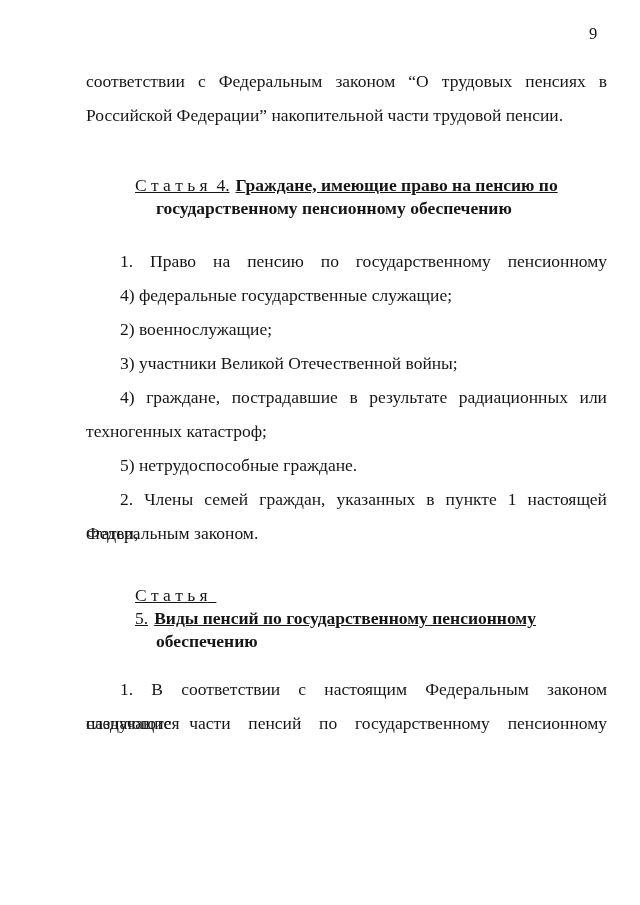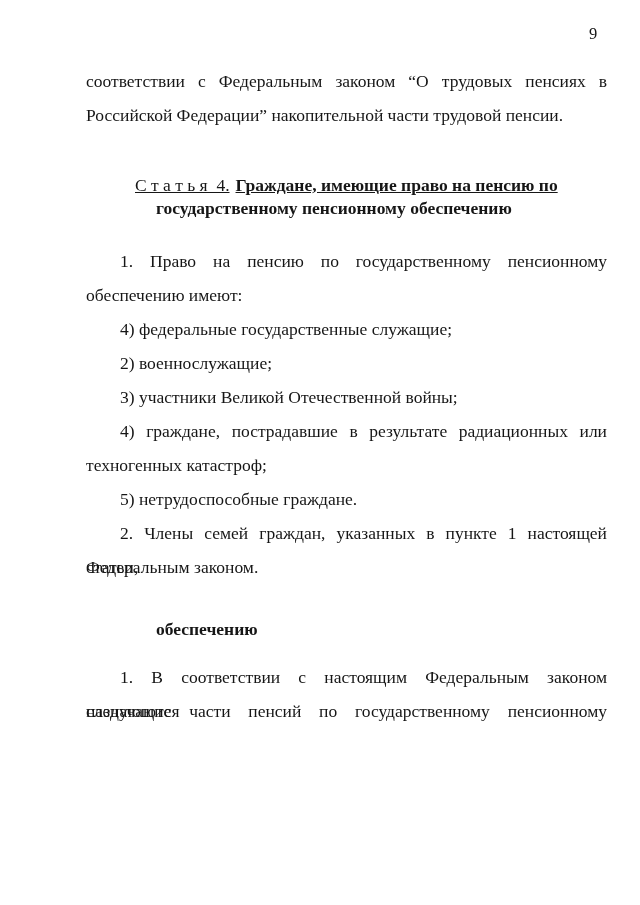--- a/index.html
+++ b/index.html
@@ -77,38 +77,40 @@
 
     <div class="heading heading4">
       <div class="h-row1">
         <span class="st-label">С т а т ь я  4.</span><span>Граждане, имеющие право на пенсию по</span>
       </div>
       <div class="h-row2">государственному пенсионному обеспечению</div>
     </div>
 
     <div class="para p1">
       <div class="bl j ind">1. Право на пенсию по государственному пенсионному</div>
-      <div class="bl">обеспечению имеют:</div>
     </div>
 
     <div class="para">
       <div class="bl ind">4) федеральные государственные служащие;</div>
       <div class="bl ind">2) военнослужащие;</div>
       <div class="bl ind">3) участники Великой Отечественной войны;</div>
       <div class="bl j ind">4) граждане, пострадавшие в результате радиационных или</div>
       <div class="bl">техногенных катастроф;</div>
       <div class="bl ind">5) нетрудоспособные граждане.</div>
     </div>
 
     <div class="para">
       <div class="bl j ind">2. Члены семей граждан, указанных в пункте 1 настоящей статьи,</div>
       <div class="bl">Федеральным законом.</div>
     </div>
 
     <div class="heading heading5">
+      <div class="h-row1">
+        <span class="st-label">С т а т ь я  5.</span><span>Виды пенсий по государственному пенсионному</span>
+      </div>
       <div class="h-row2">обеспечению</div>
     </div>
 
     <div class="para p3">
       <div class="bl j ind">1. В соответствии с настоящим Федеральным законом назначаются</div>
       <div class="bl j">следующие части пенсий по государственному пенсионному</div>
     </div>
 
   </div>
 </div>

